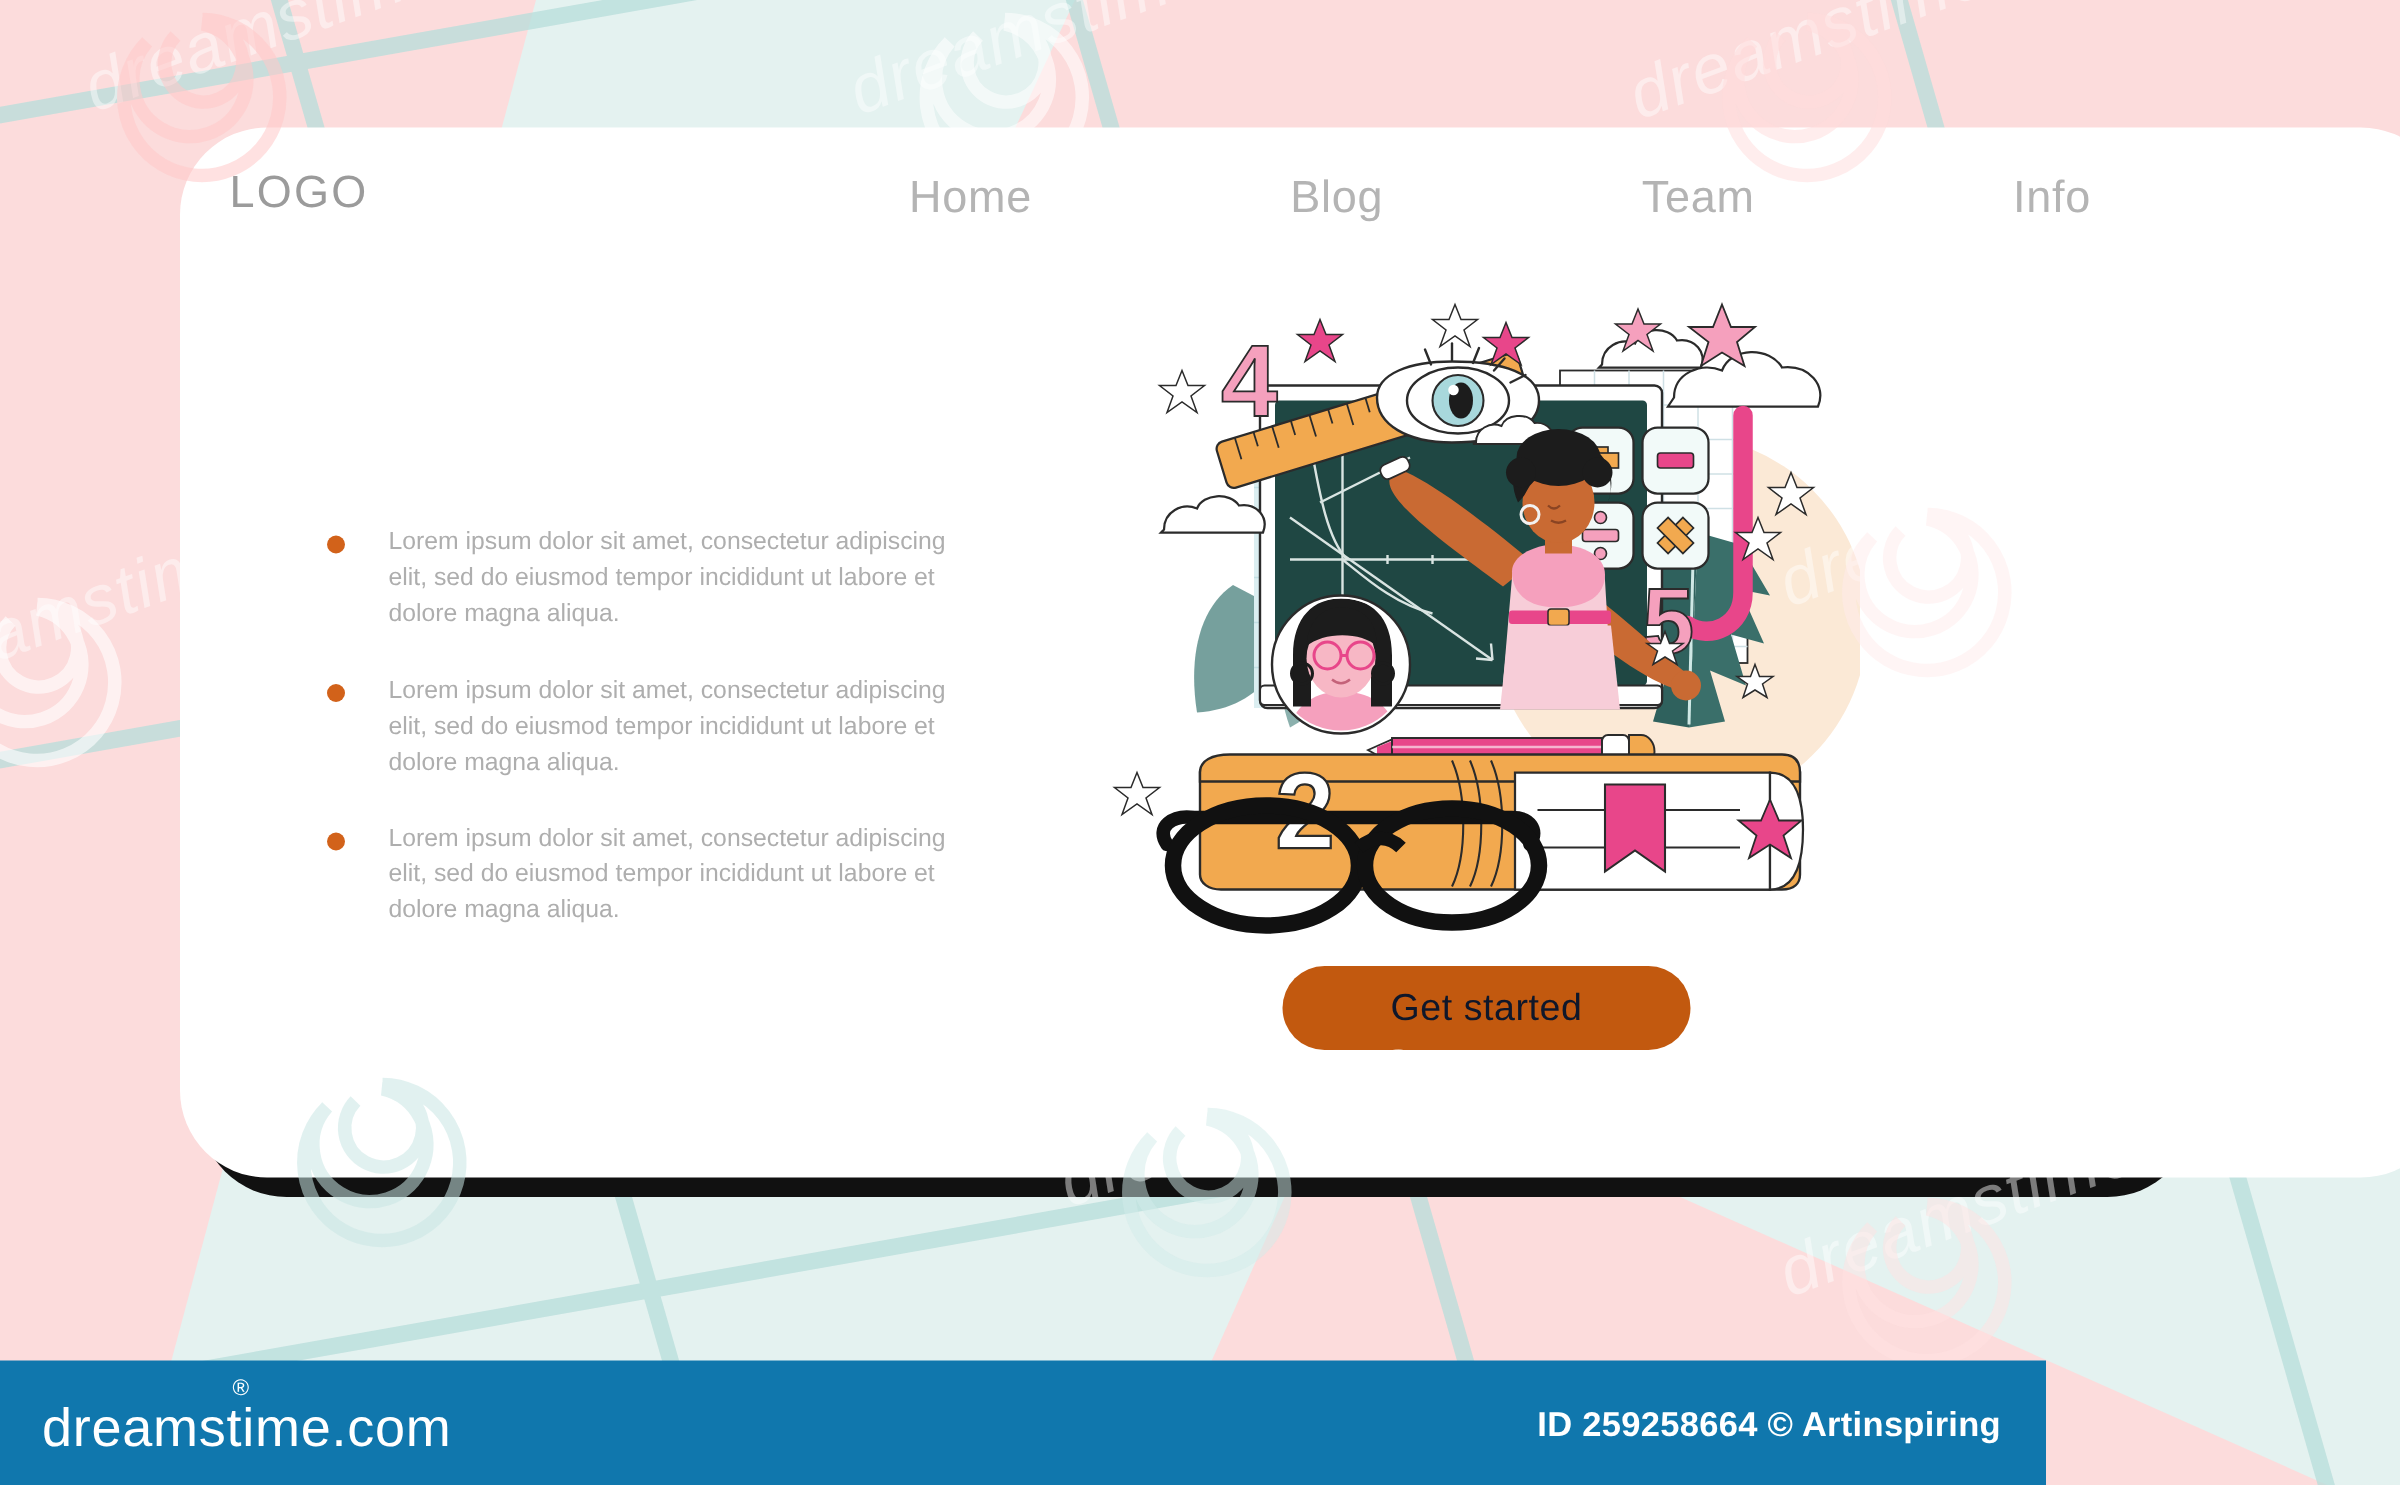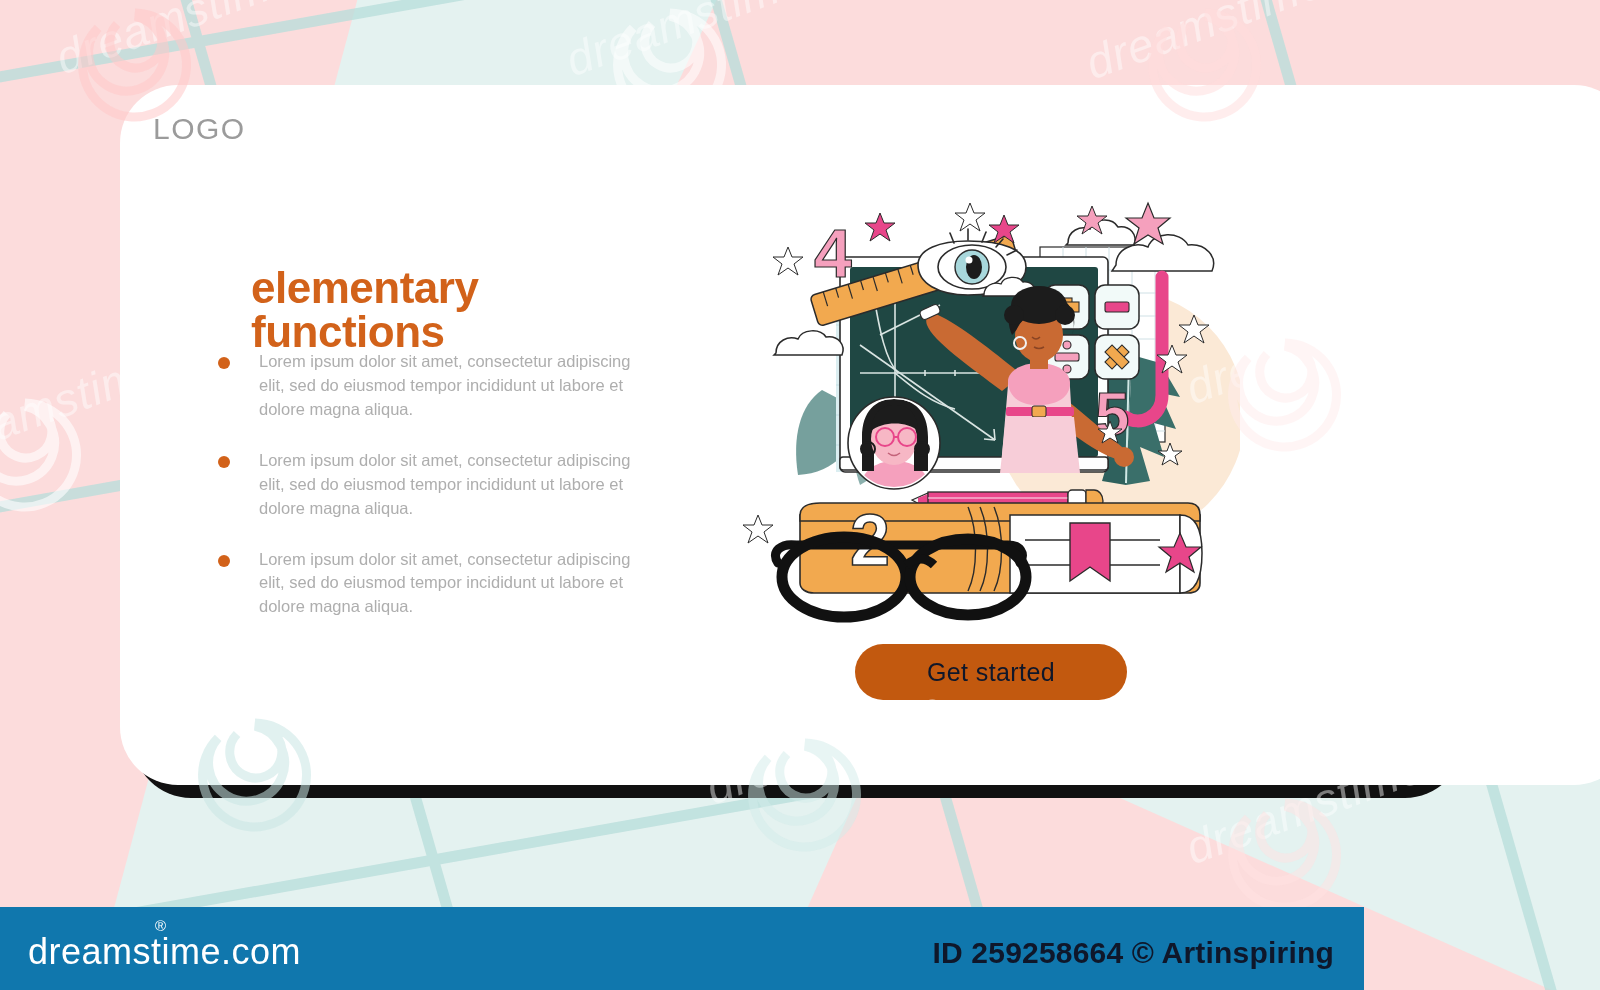--- a/index.html
+++ b/index.html
@@ -174,22 +174,22 @@
   }
   .ds-reg {
     position: absolute;
     left: 155px; top: 10px;
     color: #ffffff;
     font-size: 15px;
   }
   .credit {
     position: absolute;
     right: 30px; top: 29px;
-    color: #0f172a;
-    font-size: 30px;
+    color: #ffffff;
+    font-size: 23px;
     font-weight: bold;
     letter-spacing: 0.2px;
   }
   .wm {
     position: absolute;
     color: rgba(255,255,255,0.45);
     font-size: 46px;
     pointer-events: none;
     user-select: none;
     font-style: italic;
@@ -224,25 +224,27 @@
       </g>
     </svg>
   </div>
 
   <div class="card-shadow"></div>
 
   <div class="card">
 
     <div class="logo">LOGO</div>
 
-
-    <h1 class="headline">
-      <span>elementary</span><br>
-      <span>functions</span>
-    </h1>
+    <nav class="nav">
+      <div class="nav-item">Home</div>
+      <div class="nav-item">Blog</div>
+      <div class="nav-item">Team</div>
+      <div class="nav-item">Info</div>
+    </nav>
+
 
     <div class="bullets">
       <div class="bullet-row">
         <span class="bullet-dot"></span>
         <span class="bullet-text">Lorem ipsum dolor sit amet, consectetur adipiscing elit, sed do eiusmod tempor incididunt ut labore et dolore magna aliqua.</span>
       </div>
       <div class="bullet-row">
         <span class="bullet-dot"></span>
         <span class="bullet-text">Lorem ipsum dolor sit amet, consectetur adipiscing elit, sed do eiusmod tempor incididunt ut labore et dolore magna aliqua.</span>
       </div>

